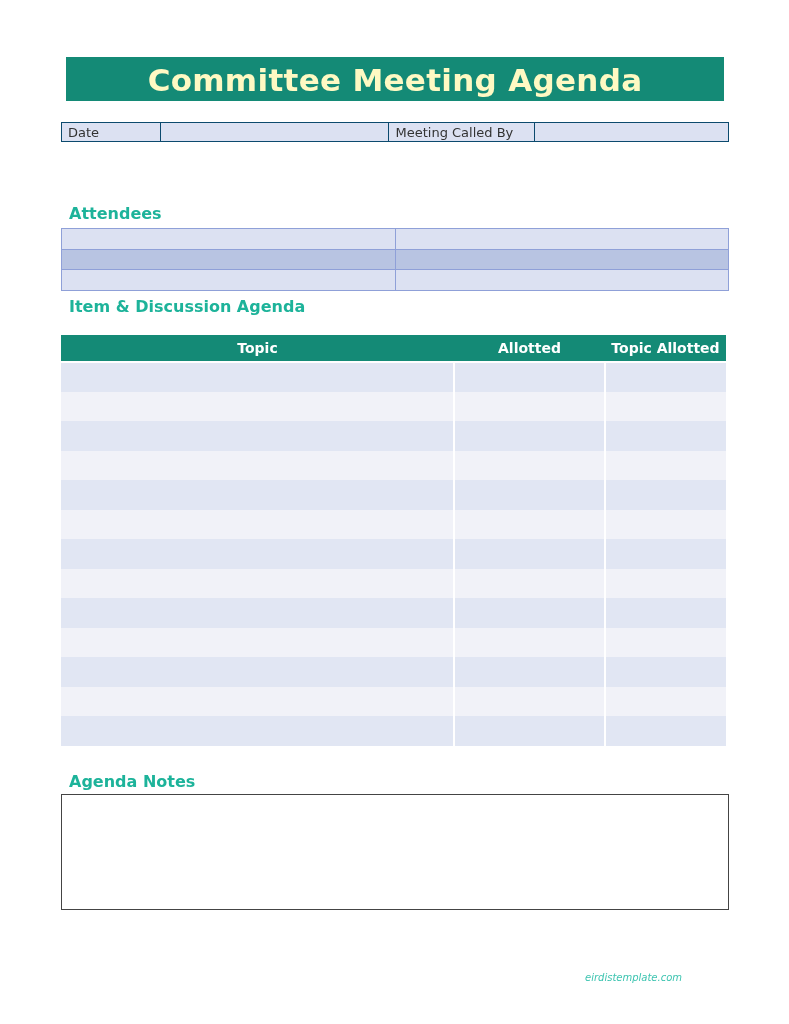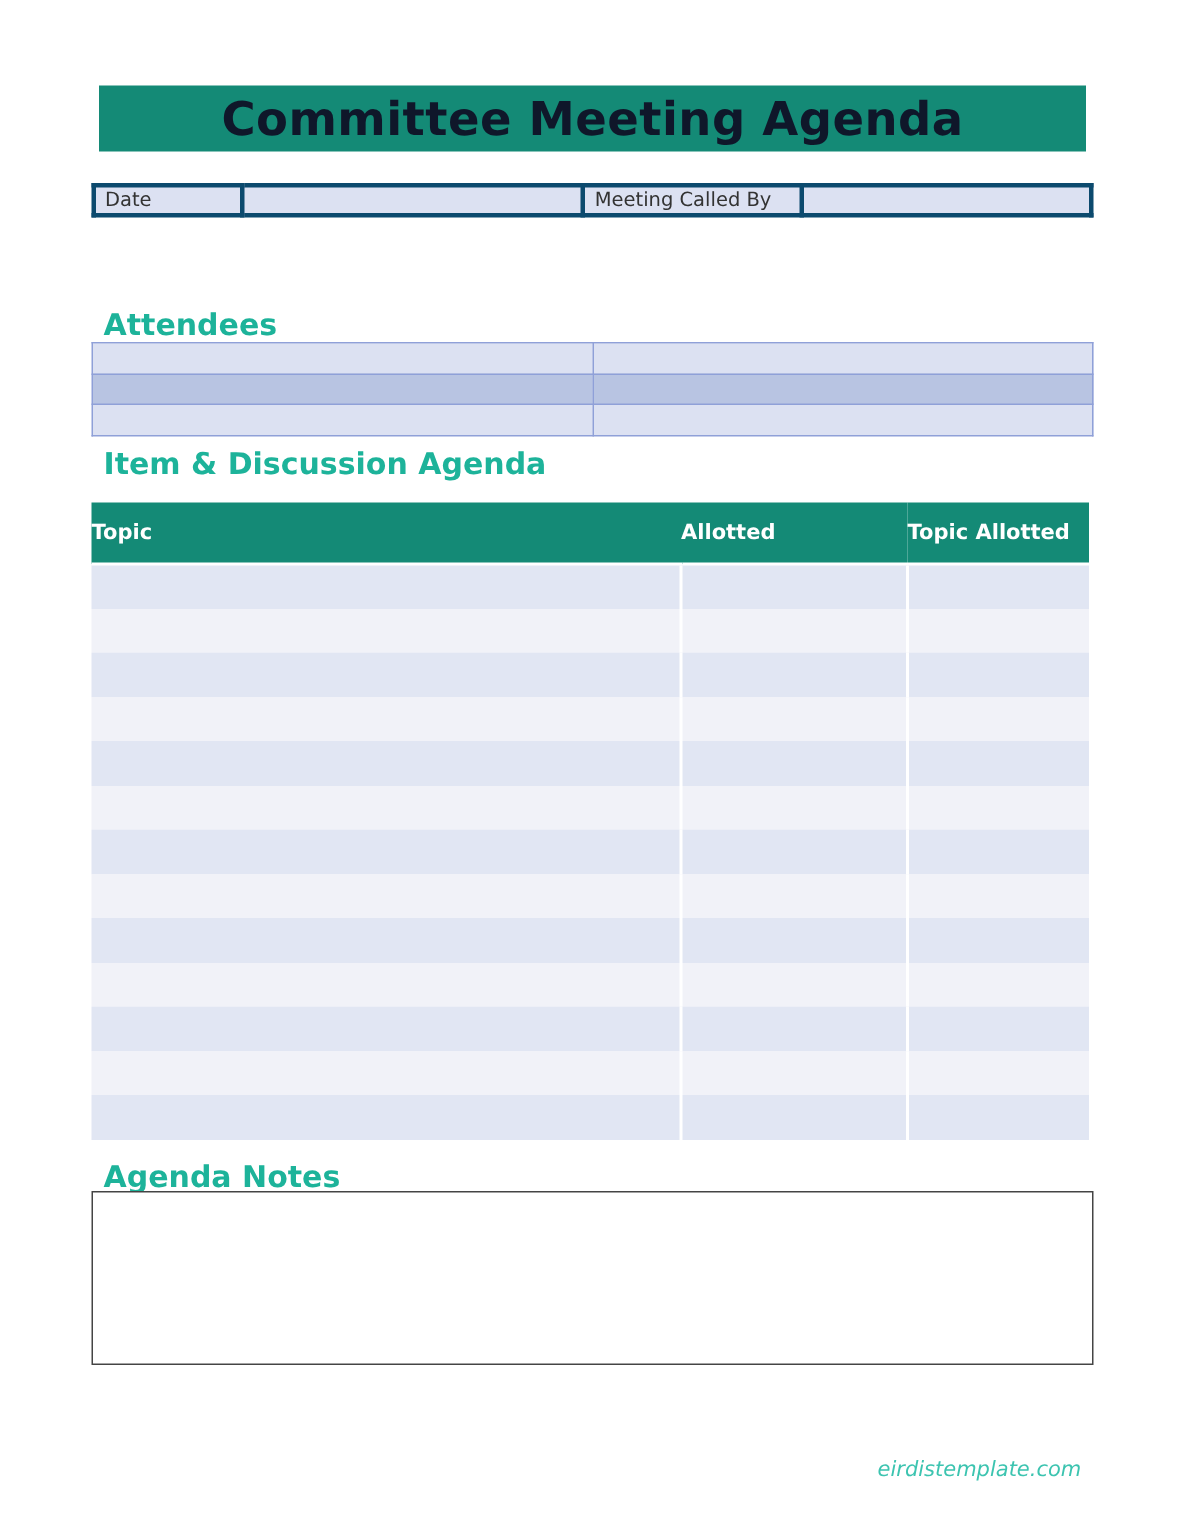--- a/index.html
+++ b/index.html
@@ -1,69 +1,69 @@
 <!DOCTYPE html>
 <html><head>
 <meta charset="utf-8">
 <style>
   * { box-sizing: border-box; margin: 0; padding: 0; }
   html, body { width: 789px; height: 1024px; background: #ffffff; overflow: hidden; }
   body { position: relative; font-family: "DejaVu Sans", sans-serif; color: #333; }
 
   .title-bar {
     position: absolute; left: 66px; top: 57px; width: 658px; height: 44px;
-    background: #148a76; color: #0f172a; text-align: center;
+    background: #148a76; color: #fef9c3; text-align: center;
     font-family: "DejaVu Sans", sans-serif; font-weight: bold; font-size: 31px; line-height: 46px;
     letter-spacing: 0.3px;
   }
 
   .info-table {
     position: absolute; left: 61px; top: 122px; width: 668px;
     border-collapse: collapse; font-size: 13px; font-family: "DejaVu Sans", sans-serif;
   }
   .info-table td {
-    border: 3px solid #0c4a6e; height: 19px; padding: 0 6px; line-height: 17px; color: #333;
+    border: 1px solid #0c4a6e; height: 19px; padding: 0 6px; line-height: 17px; color: #333;
     background: #dce1f2;
   }
   .info-table tr.alt td { background: #b8c4e2; }
 
   .section-heading {
-    position: absolute; left: 69px; font-weight: bold; font-size: 20px; color: #1db39a;
+    position: absolute; left: 69px; font-weight: bold; font-size: 16px; color: #1db39a;
     font-family: "DejaVu Sans", sans-serif;
   }
 
   .attendees-table {
     position: absolute; left: 61px; top: 228px; width: 668px; border-collapse: collapse;
   }
   .attendees-table td {
     border: 1px solid #8fa0d8; height: 20.5px; background: #dce1f2;
   }
   .attendees-table tr.alt td { background: #b8c4e2; }
 
   .agenda-table {
     position: absolute; left: 61px; top: 335px; width: 665px; border-collapse: collapse;
     font-family: "DejaVu Sans", sans-serif;
   }
   .agenda-table th {
-    background: #148a76; color: #fff; font-size: 14px; font-weight: bold; height: 41px;
-    border-bottom: 2px solid #ffffff; text-align: left;
+    background: #148a76; color: #fff; font-size: 14px; font-weight: bold; height: 27px;
+    border-bottom: 2px solid #ffffff; text-align: center;
   }
   .agenda-table td {
     height: 29.5px; background: #e1e6f3; border-right: 2px solid #ffffff;
   }
   .agenda-table td:last-child { border-right: none; }
   .agenda-table tr.light td { background: #f1f2f8; }
 
   .notes-box {
     position: absolute; left: 61px; top: 794px; width: 668px; height: 116px;
     border: 1px solid #444; background: #fff;
   }
 
   .footer-link {
-    position: absolute; left: 585px; top: 972px; font-size: 14px; font-style: italic;
+    position: absolute; left: 585px; top: 972px; font-size: 10px; font-style: italic;
     color: #3cc4b0; font-family: "DejaVu Sans", sans-serif;
   }
 </style>
 </head>
 <body>
 
 <div class="title-bar">Committee Meeting Agenda</div>
 
 <table class="info-table">
   <colgroup>

